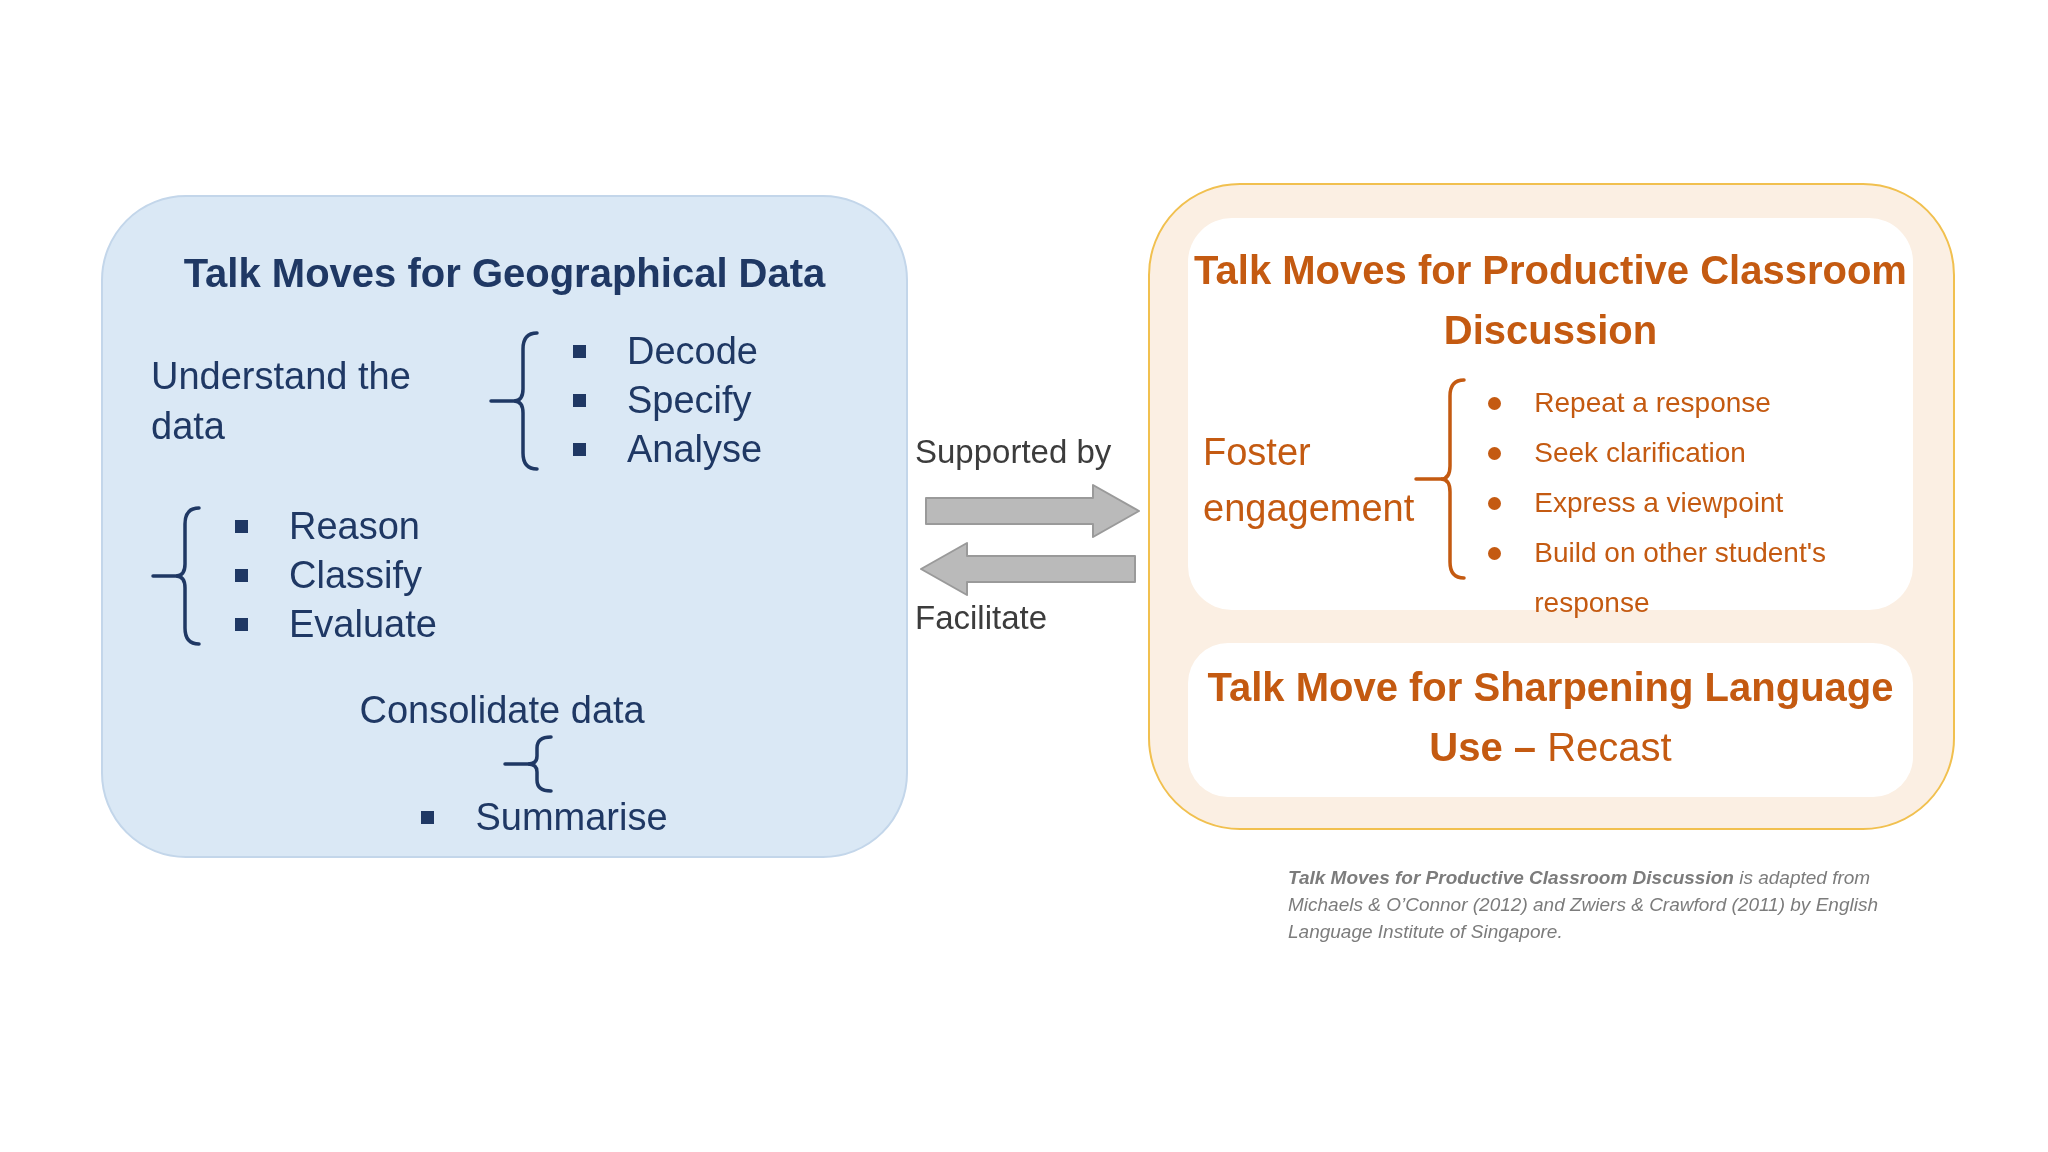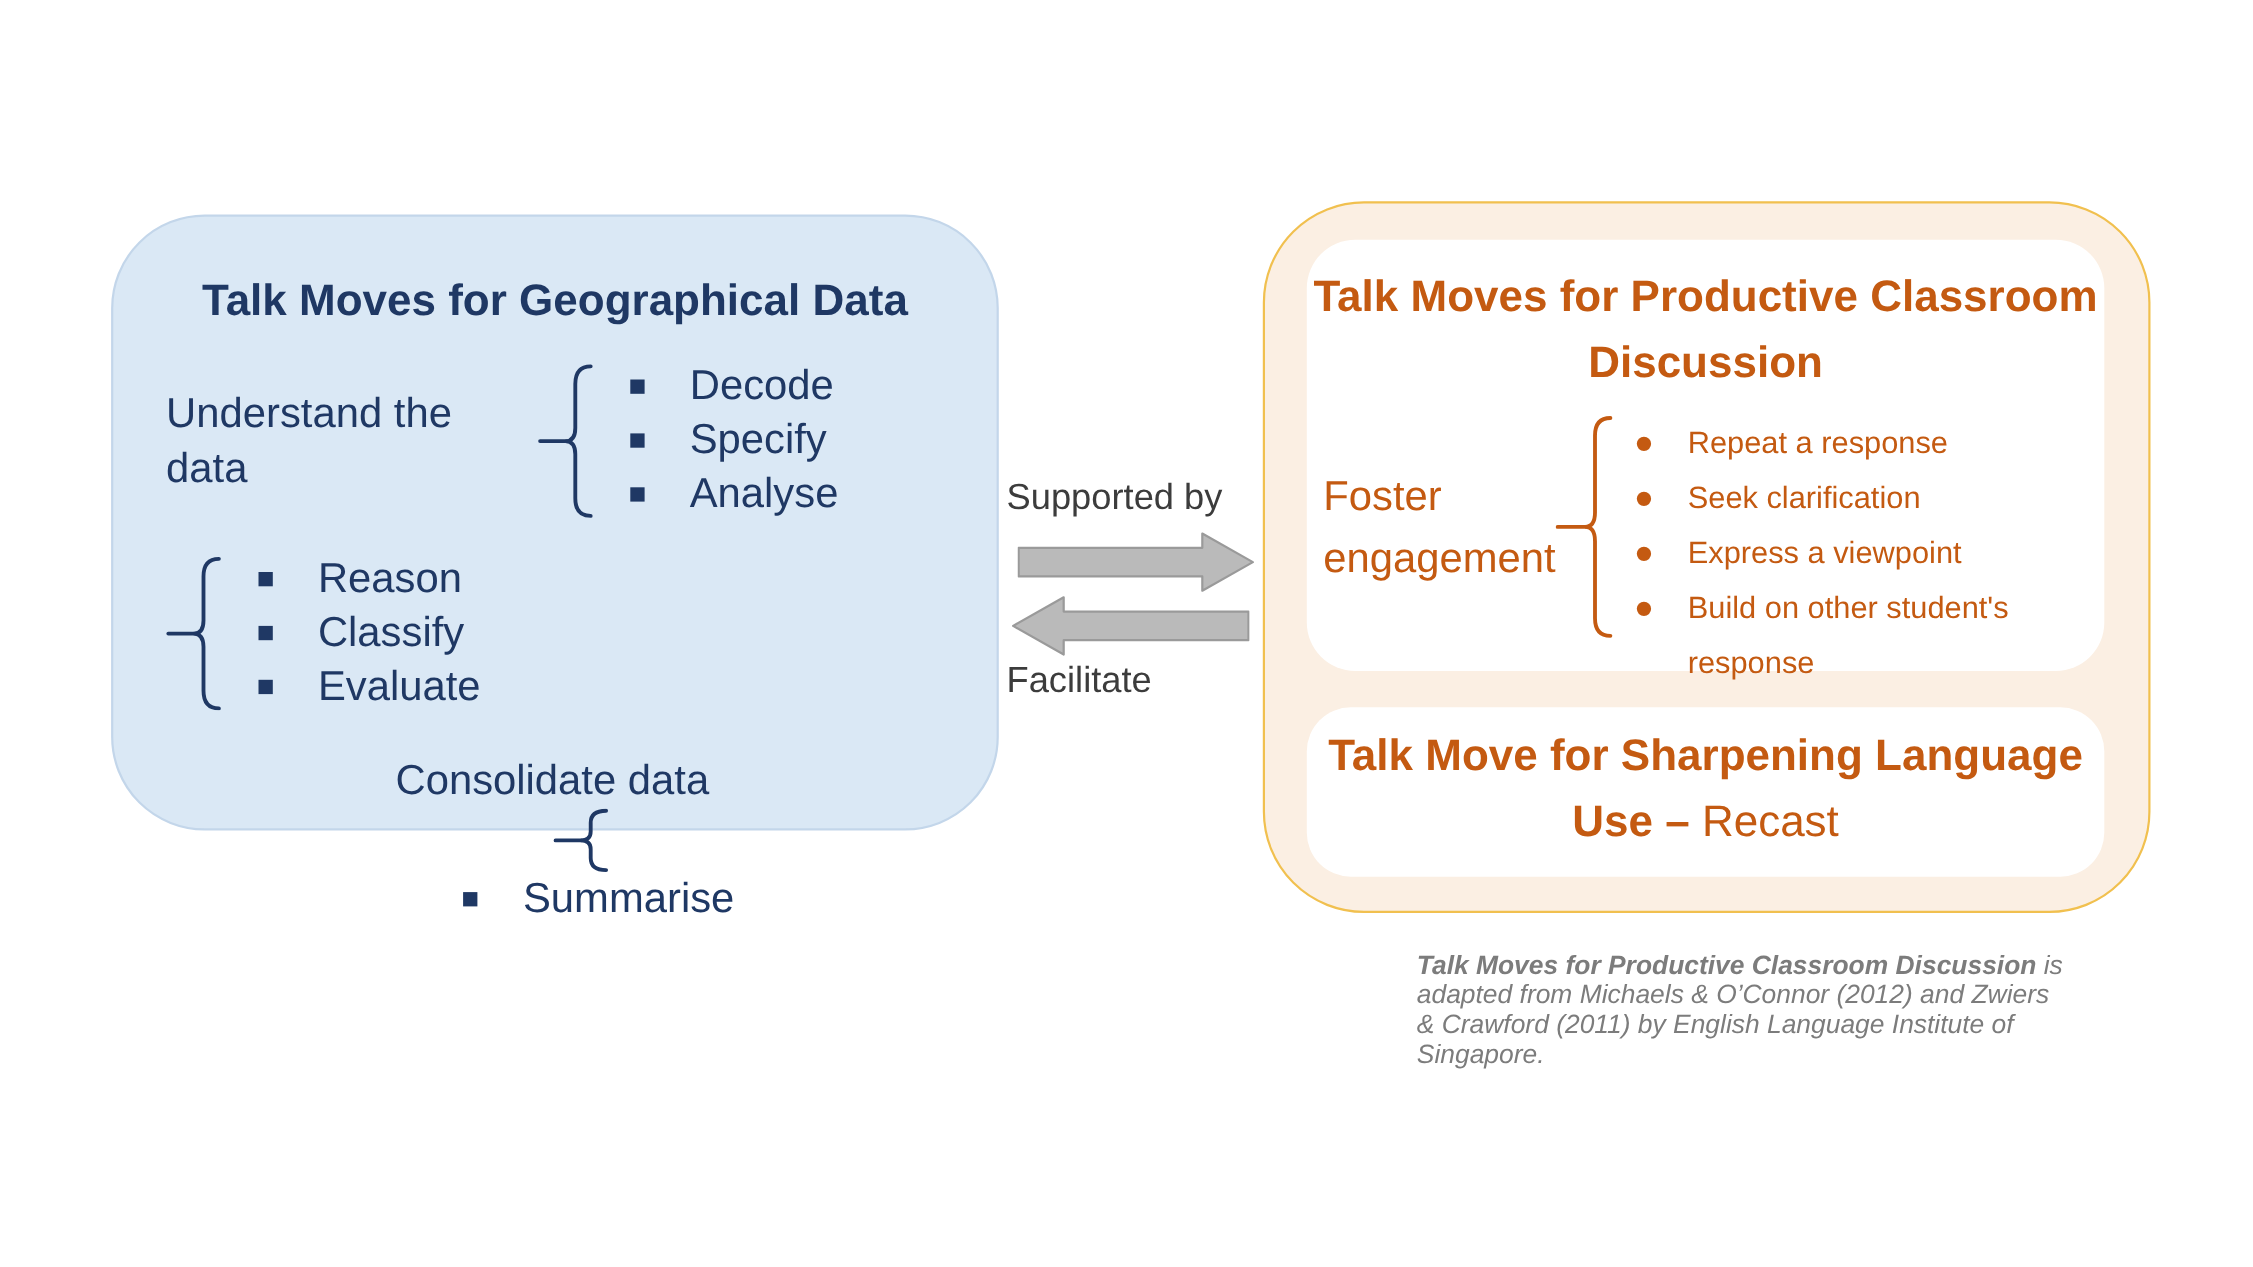--- a/index.html
+++ b/index.html
@@ -3,21 +3,21 @@
 <meta charset="utf-8">
 <style>
   html,body { margin:0; padding:0; background:#ffffff; }
   .stage {
     position:relative; width:2048px; height:1152px; background:#ffffff;
     font-family:"Liberation Sans", sans-serif; overflow:hidden;
   }
 
   
   .left-box {
-    position:absolute; left:101px; top:195px; width:807px; height:560px;
+    position:absolute; left:101px; top:195px; width:807px; height:663px;
     background:#DAE8F5; border:2px solid #C3D6EA; border-radius:85px;
     box-sizing:border-box; color:#1F3864;
   }
   .left-title {
     margin:52px 0 0 0; text-align:center;
     font-size:40px; font-weight:bold; line-height:48px; color:#1F3864;
   }
   .tm-row { display:flex; align-items:center; padding-left:48px; }
   .tm-row.r1 { margin-top:30px; }
   .tm-row.r2 { margin-top:28px; }
@@ -70,21 +70,21 @@
   .o-title2 {
     margin:0; padding-top:14px; text-align:center;
     font-size:40px; line-height:60px; color:#C45A11;
   }
   .o-title2 .b { font-weight:bold; }
   .o-title2 .r { font-weight:normal; }
 
   
   .footnote {
     position:absolute; left:1288px; top:864px; width:590px; margin:0;
-    font-size:24px; line-height:27px; font-style:italic; color:#7C7C7C;
+    font-size:19px; line-height:27px; font-style:italic; color:#7C7C7C;
   }
   .footnote .fb { font-weight:bold; }
 </style>
 </head>
 <body>
 
 <div class="stage">
 
   <section class="left-box">
     <h2 class="left-title">Talk Moves for Geographical Data</h2>

